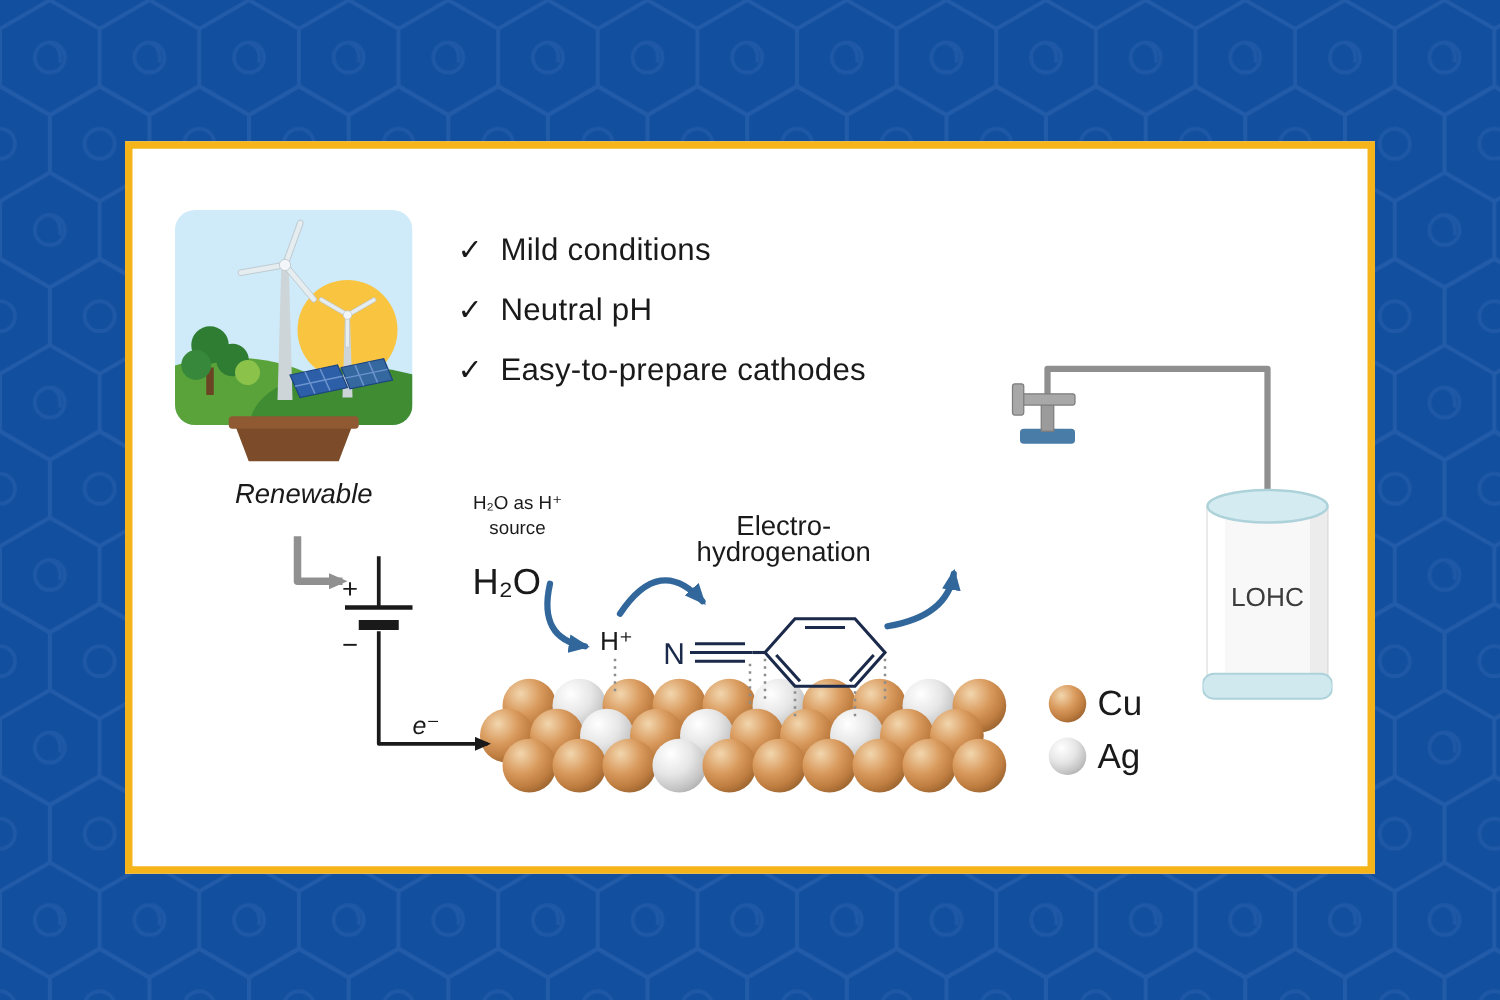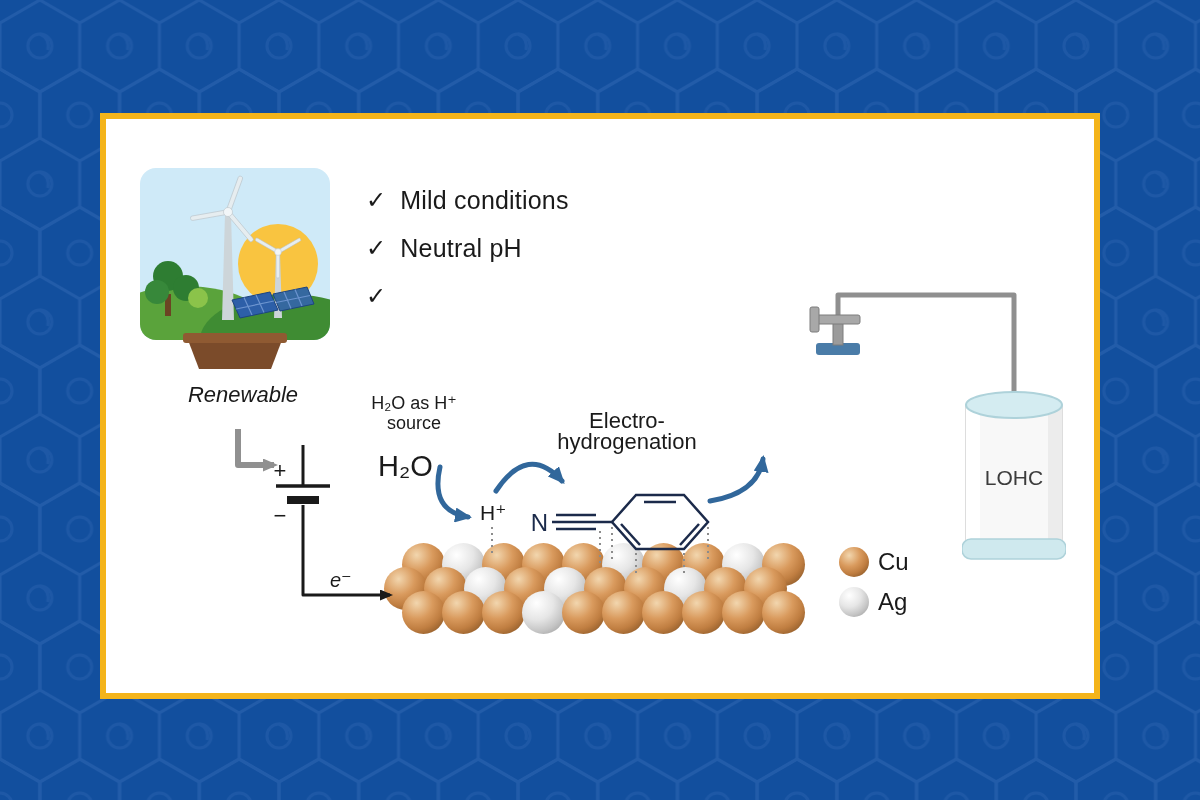--- a/index.html
+++ b/index.html
@@ -16,31 +16,31 @@
   .cu{background:radial-gradient(circle at 34% 28%,#f2d6ae 0%,#d99a5d 38%,#c07e41 62%,#8a5827 88%,#6e431c 100%);}
   .ag{background:radial-gradient(circle at 34% 28%,#ffffff 0%,#e6e6e6 40%,#c4c4c4 68%,#919191 100%);}
   .legend-sphere{width:30px;height:30px;border-radius:50%;flex:0 0 auto;}
   .checklist{position:absolute;left:260px;top:66px;}
   .check-row{display:flex;align-items:center;gap:14px;height:30px;margin-bottom:18px;
     font-size:25px;letter-spacing:.2px;}
   .check-glyph{font-size:24px;}
   .renewable-label{position:absolute;left:52px;top:252px;width:170px;text-align:center;
     font-style:italic;font-size:22px;line-height:26px;margin-top:11px;}
   .small-note{position:absolute;left:248px;top:274px;width:120px;text-align:center;
-    font-size:18px;line-height:20px;}
+    font-size:15px;line-height:20px;}
   .electro-note{position:absolute;left:431px;top:291px;width:180px;text-align:center;
     font-size:22px;line-height:21px;}
   .water-big{position:absolute;left:272px;top:331px;font-size:29px;}
   .proton{position:absolute;left:374px;top:382px;font-size:21px;}
   .product-box{position:absolute;left:607px;top:232px;width:194px;height:96px;
     box-sizing:border-box;border:4px solid #173a6d;border-radius:30px;background:#fff;z-index:3;}
   .valve{position:absolute;left:702px;top:184px;width:60px;height:54px;z-index:4;}
   .tank{position:absolute;left:856px;top:270px;width:104px;height:172px;z-index:3;text-decoration:underline;}
   .legend{position:absolute;left:733px;top:428px;z-index:3;}
-  .legend-row{display:flex;align-items:center;gap:9px;margin-bottom:10px;font-size:24px;}
+  .legend-row{display:flex;align-items:center;gap:9px;margin-bottom:10px;font-size:28px;}
   .illustration{position:absolute;left:34px;top:49px;width:190px;height:205px;}
   .diagram-svg{position:absolute;left:0;top:0;z-index:2;pointer-events:none;}
   .sphere-field{position:absolute;left:0;top:0;width:988px;height:574px;z-index:1;}
   .txt-layer{position:absolute;left:0;top:0;width:988px;height:574px;z-index:3;pointer-events:none;}
 </style>
 </head>
 <body>
 
 <div class="stage">
 
@@ -249,20 +249,21 @@
         <div class="check-row">
           <span class="check-glyph">✓</span>
           <span>Mild conditions</span>
         </div>
         <div class="check-row">
           <span class="check-glyph">✓</span>
           <span>Neutral pH</span>
         </div>
         <div class="check-row">
           <span class="check-glyph">✓</span>
+          <span>Easy-to-prepare cathodes</span>
         </div>
       </div>
 
       <div class="renewable-label">
         <span style="display:block">Renewable</span>
       </div>
 
       <div class="small-note">
         <span style="display:block">H₂O as H⁺</span>
         <span style="display:block">source</span>

